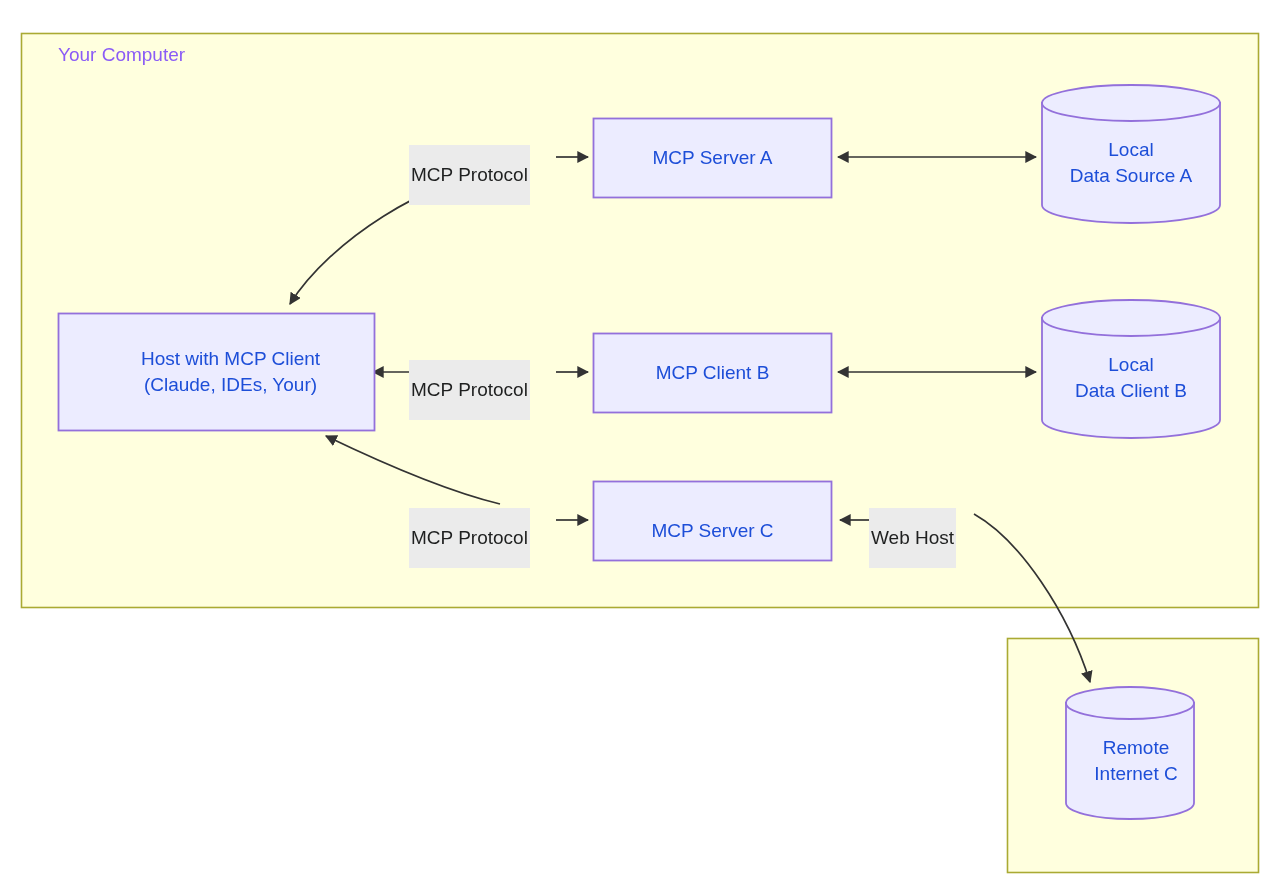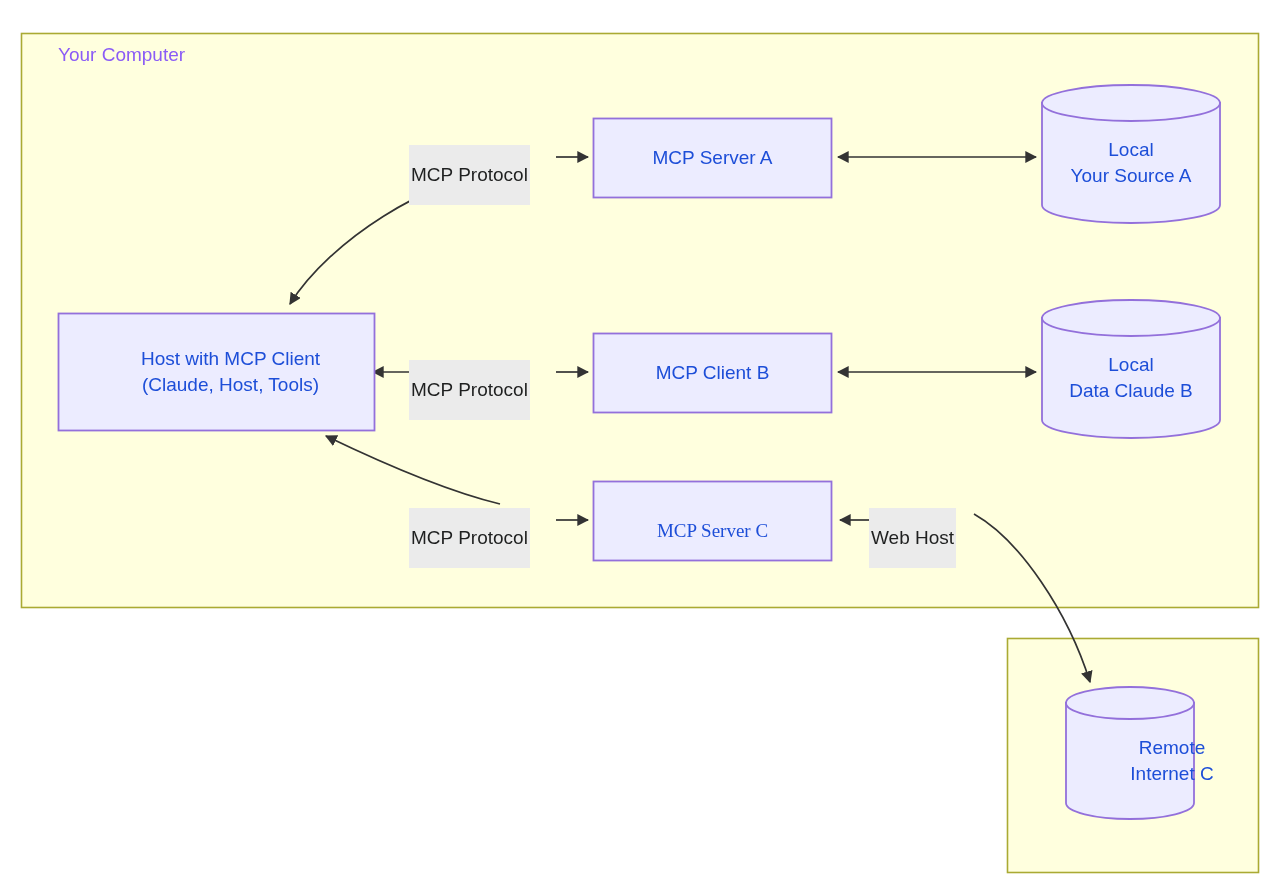--- a/index.html
+++ b/index.html
@@ -117,46 +117,46 @@
       <path d="M 1066 703 L 1066 803 A 64 16 0 0 0 1194 803 L 1194 703 Z" fill="#ececff" stroke="#9370db" stroke-width="1.8"></path>
       <ellipse cx="1130" cy="703" rx="64" ry="16" fill="#ececff" stroke="#9370db" stroke-width="1.8"></ellipse>
     </g>
   </svg>
 
   <div class="cluster-title" style="left:21px; top:43px; width:1237px;">Your Computer</div>
 
 
   <div class="node-text" style="left:58px; top:313px; width:317px; height:118px;margin-left:14px;">
     <span>Host with MCP Client</span>
-    <span>(Claude, Host, Tools)</span>
+    <span>(Claude, IDEs, Your)</span>
   </div>
 
   <div class="node-text" style="left:593px; top:118px; width:239px; height:80px;">
     <span>MCP Server A</span>
   </div>
 
   <div class="node-text" style="left:593px; top:333px; width:239px; height:80px;">
     <span>MCP Client B</span>
   </div>
 
-  <div class="node-text" style="left:593px; top:481px; width:239px; height:100px;font-family:Liberation Serif, serif;">
+  <div class="node-text" style="left:593px; top:481px; width:239px; height:100px;">
     <span>MCP Server C</span>
   </div>
 
   <div class="node-text" style="left:1042px; top:121px; width:178px; height:84px;">
     <span>Local</span>
-    <span>Your Source A</span>
+    <span>Data Source A</span>
   </div>
 
   <div class="node-text" style="left:1042px; top:336px; width:178px; height:84px;">
     <span>Local</span>
-    <span>Data Claude B</span>
+    <span>Data Client B</span>
   </div>
 
-  <div class="node-text" style="left:1066px; top:719px; width:140px; height:84px;padding-left:36px;">
+  <div class="node-text" style="left:1066px; top:719px; width:140px; height:84px;">
     <span>Remote</span>
     <span>Internet C</span>
   </div>
 
   <div class="edge-label" style="left:409px; top:145px;">MCP Protocol</div>
 
   <div class="edge-label" style="left:409px; top:360px;">MCP Protocol</div>
 
   <div class="edge-label" style="left:409px; top:508px;">MCP Protocol</div>
 

